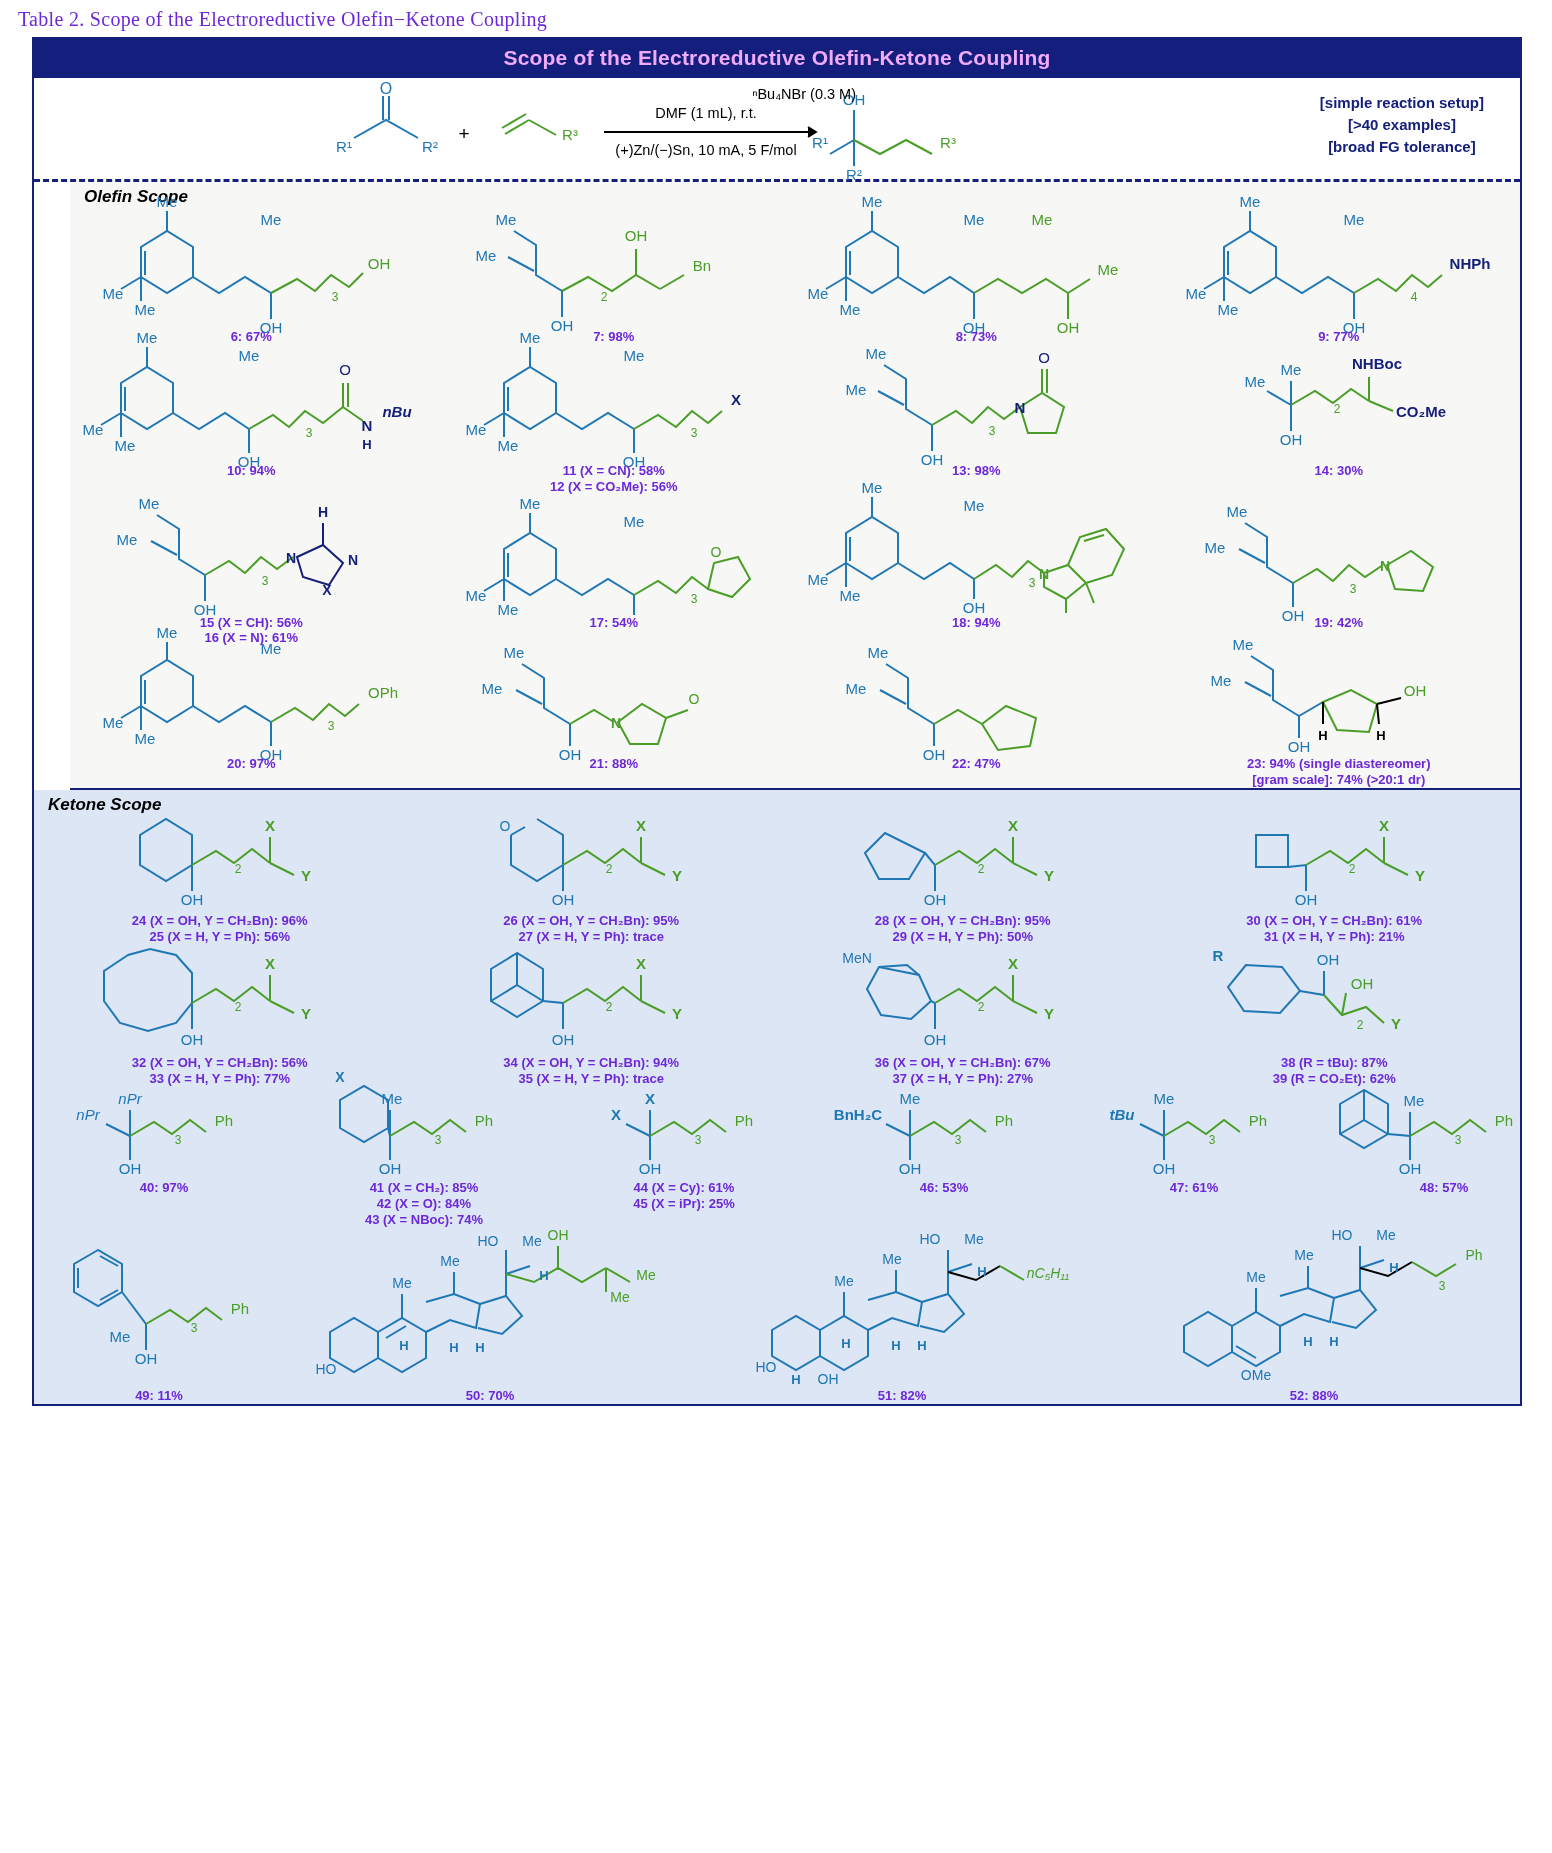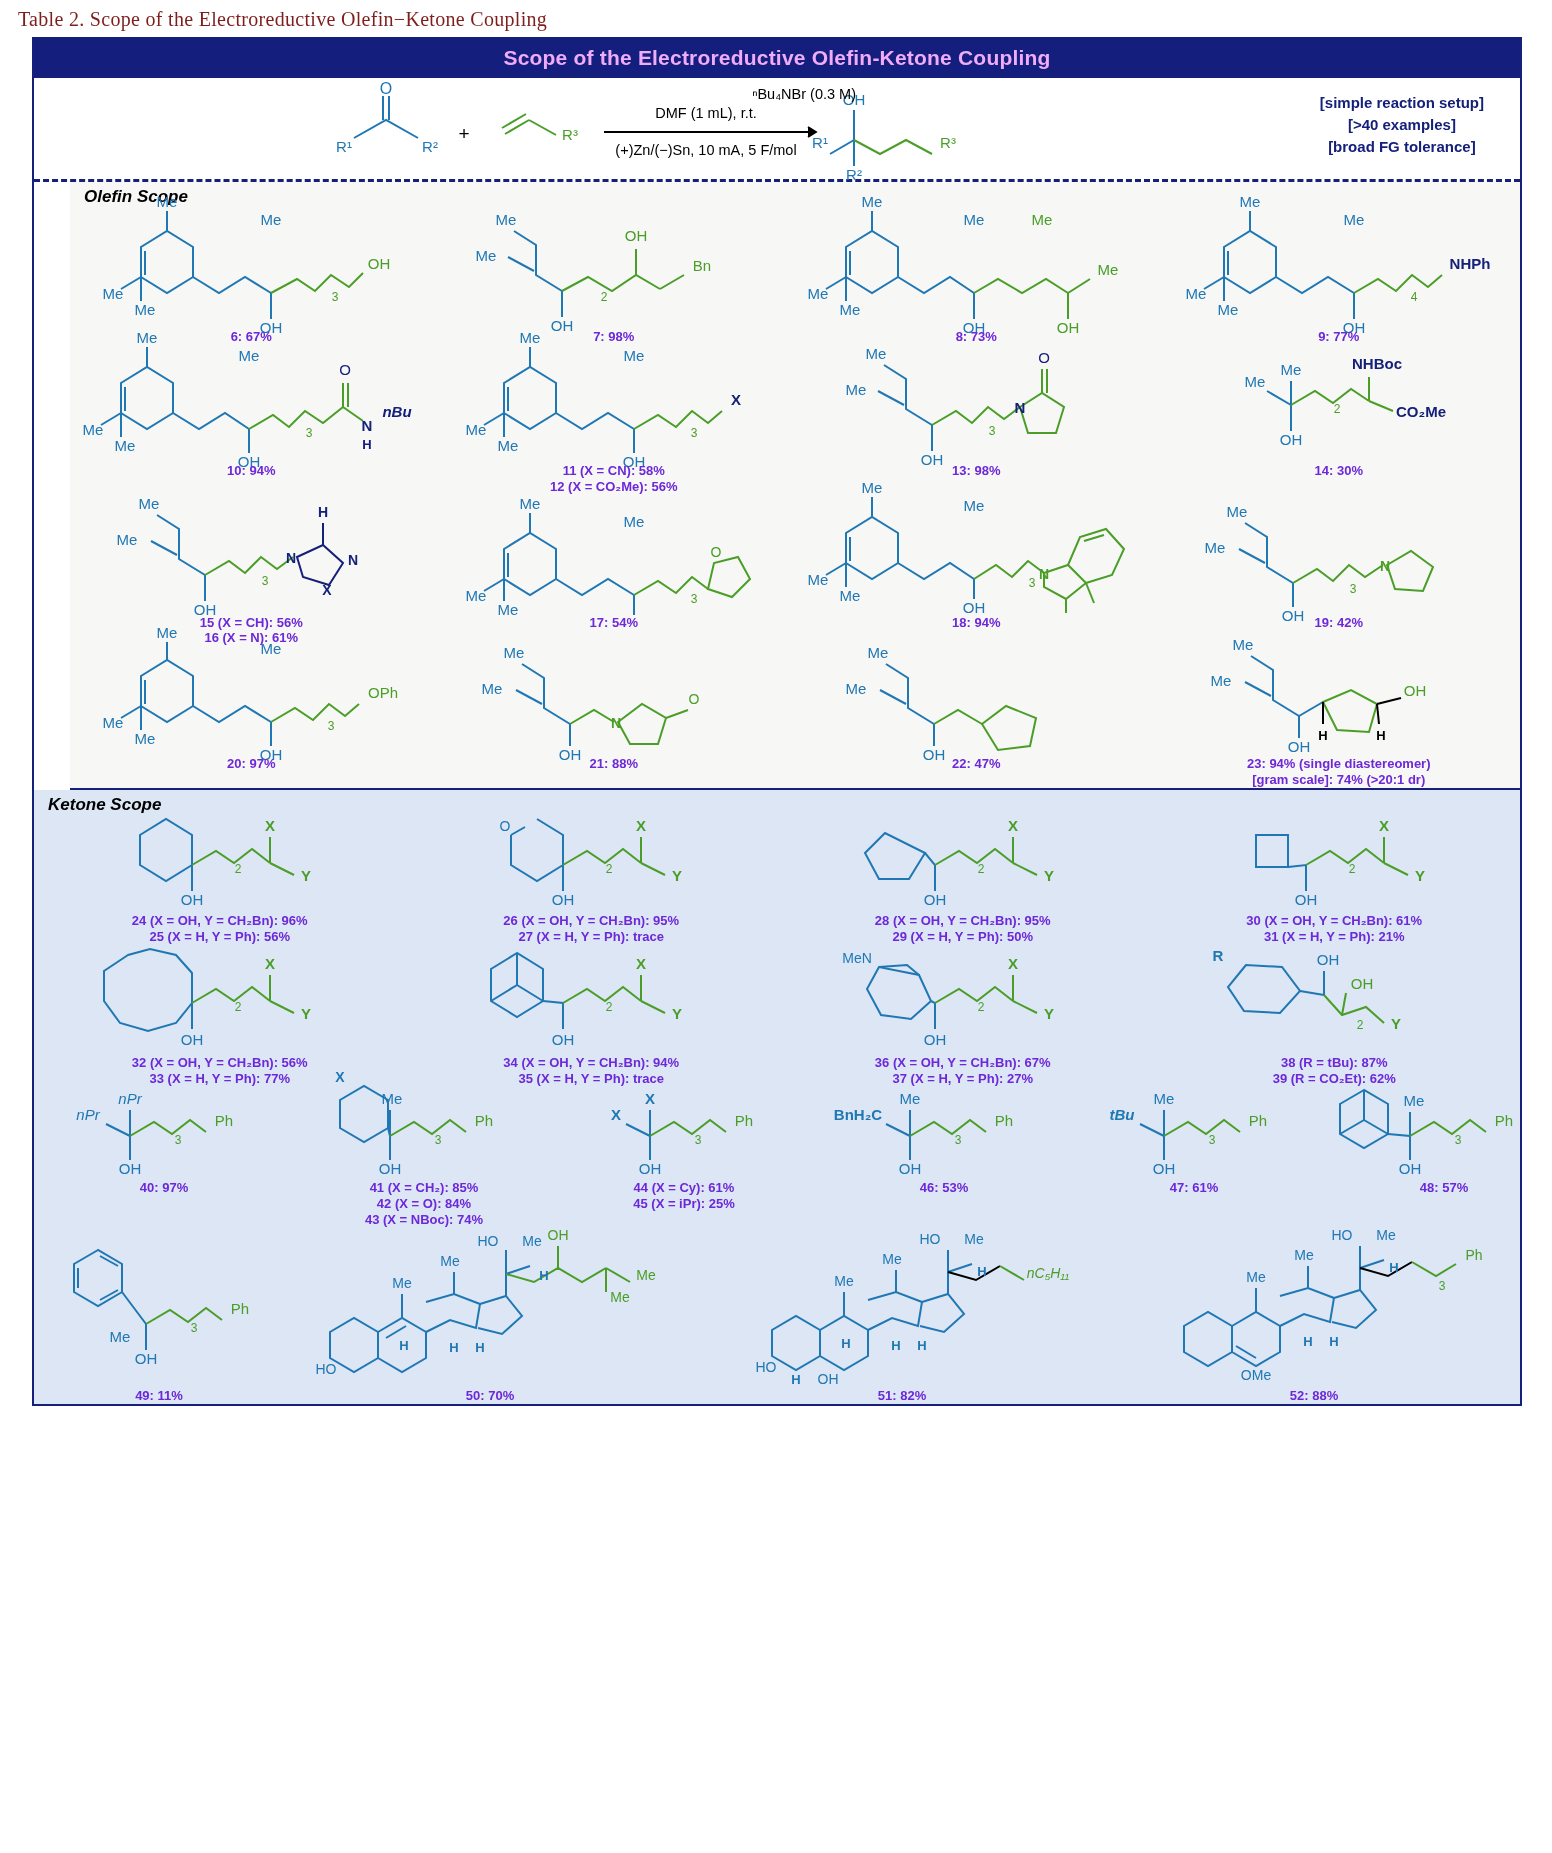--- a/index.html
+++ b/index.html
@@ -9,21 +9,21 @@
     font-family: "Liberation Sans", sans-serif;
     width: 1552px;
     height: 1853px;
     overflow: hidden;
   }
   .caption {
     font-family: "Liberation Serif", serif;
     font-size: 20px;
     letter-spacing: 0.3px;
     padding: 8px 24px 6px 18px;
-    color: #7f1d1d;
+    color: #6d28d9;
   }
   .frame {
     margin: 0 28px 0 32px;
     border: 2px solid #14207a;
     width: 1490px;
     position: relative;
   }
   .banner {
     background: #141f7d;
     color: #f0abfc;

